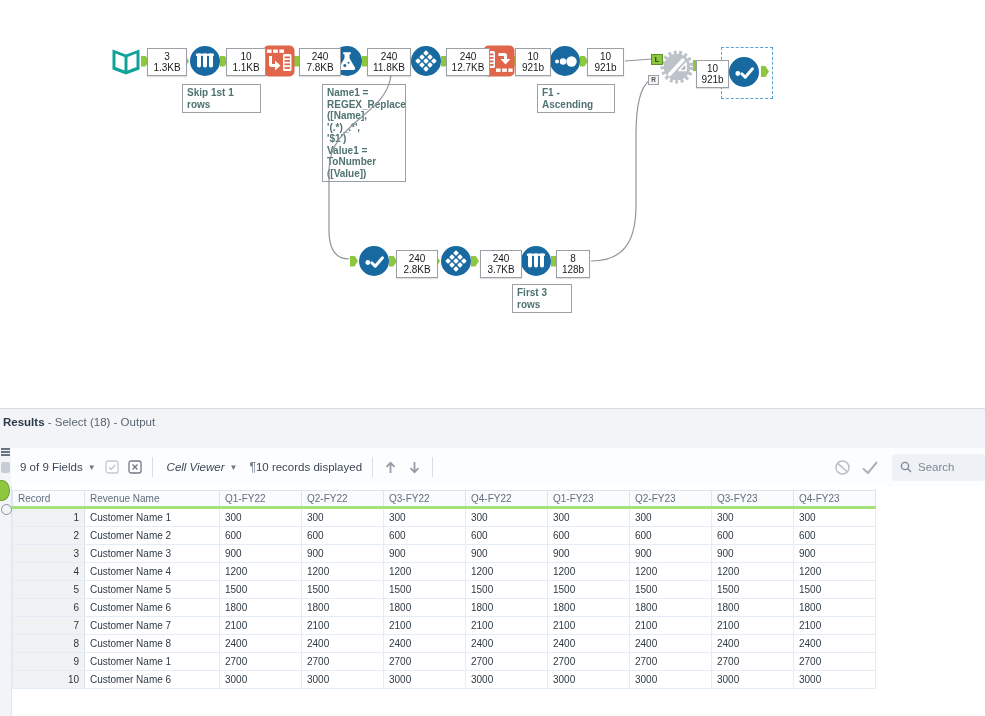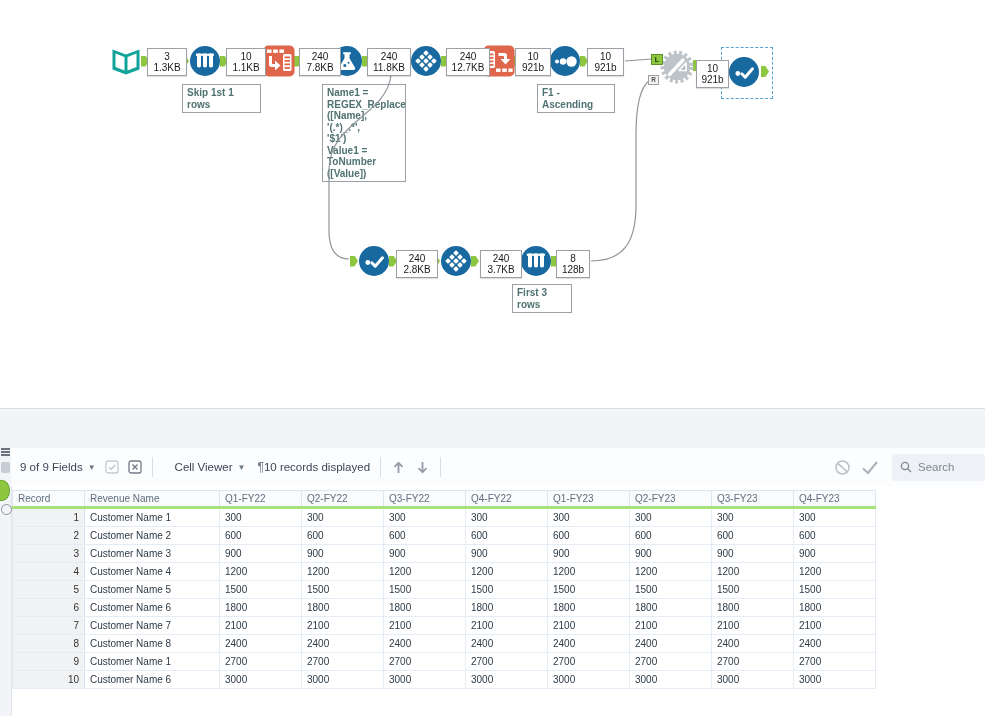--- a/index.html
+++ b/index.html
@@ -282,20 +282,21 @@
 ([Name], '(.*)_.*',
 '$1')
 Value1 =
 ToNumber
 ([Value])</div>
     <div class="annotation" style="left: 537px; top: 84px; width: 78px;">F1 - Ascending</div>
     <div class="annotation" style="left: 512px; top: 284px; width: 60px;">First 3 rows</div>
   </div>
 
 <div class="results">
+  <div class="results-title"><b>Results</b><span> - Select (18) - Output</span></div>
 
   <div class="rail-icon" style="left:1px;top:39px;">
     <div class="h-bar"></div>
       <div class="h-bar"></div>
       <div class="h-bar"></div>
   </div>
   <div class="rail-icon" style="left:1px;top:53px;width:9px;height:11px;background:#c7cdd4;border-radius:2px;"></div>
   <div class="rail-icon" style="left:-6px;top:71px;width:14px;height:19px;background:#8dc63f;border:1px solid #6aa32e;border-radius:50%;"></div>
   <div class="rail-icon" style="left:1px;top:95px;width:9px;height:9px;border:1.5px solid #8a93a0;border-radius:50%;"></div>
 
@@ -312,21 +313,21 @@
           <path d="M4 7.2 L6.2 9.4 L10.2 4.8" stroke="#c3cad1" stroke-width="1.6" fill="none"></path>
         </svg>
     </span>
     <span class="tb-icon">
       <svg width="14" height="14" viewBox="0 0 14 14">
           <rect x="1" y="1" width="12" height="12" rx="2" fill="#fff" stroke="#707a88" stroke-width="1.3"></rect>
           <path d="M4.5 4.5 L9.5 9.5 M9.5 4.5 L4.5 9.5" stroke="#707a88" stroke-width="1.4"></path>
         </svg>
     </span>
     <span class="sep"></span>
-    <span class="tb-text" style="margin-left:12px;">
+    <span class="tb-text" style="margin-left:4px;font-style:italic;">
         <span>Cell Viewer</span>
         <span class="caret">▼</span>
       </span>
     <span class="pilcrow">¶</span>
     <span class="tb-label">10 records displayed</span>
     <span class="sep"></span>
     <span class="tb-icon" style="margin-left:0;">
       <svg width="15" height="15" viewBox="0 0 15 15">
           <path d="M7.5 13 V3 M3.5 6.8 L7.5 2.8 L11.5 6.8" stroke="#959ca6" stroke-width="1.8" fill="none"></path>
         </svg>

